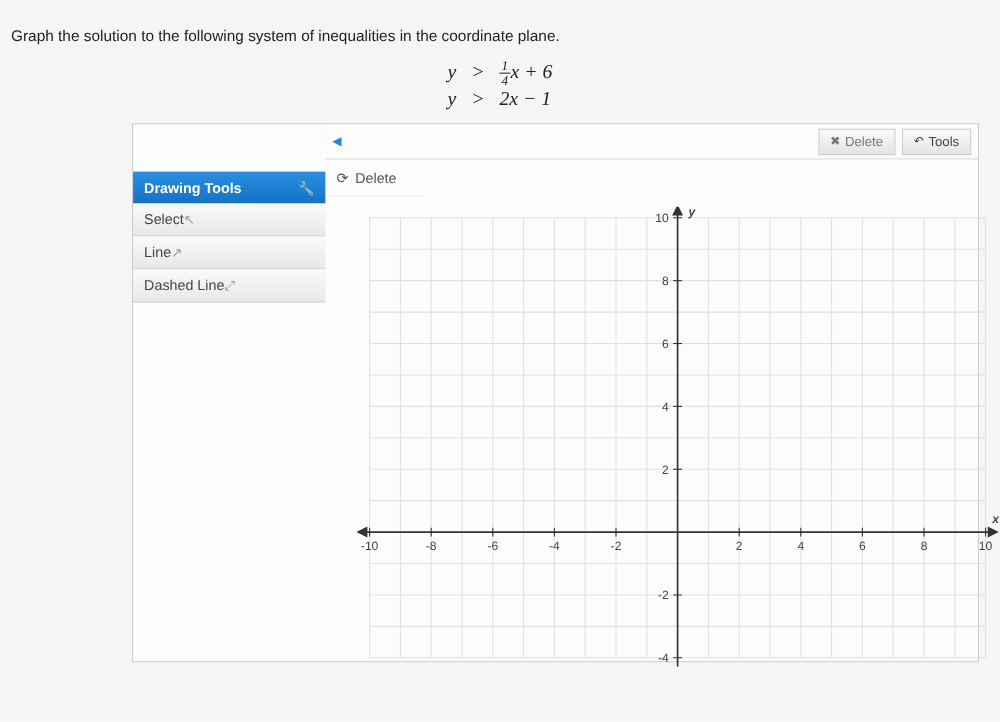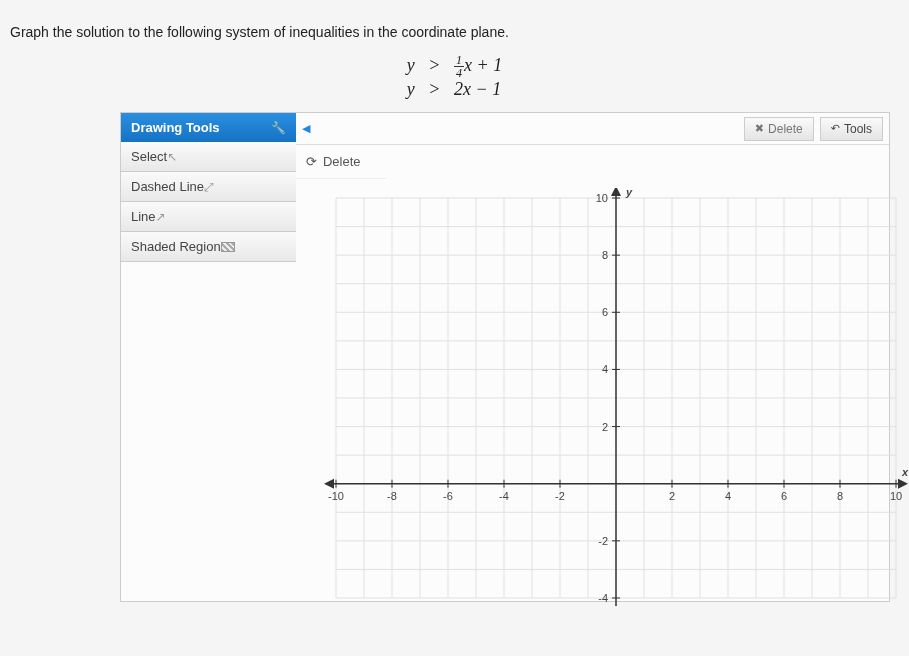--- a/index.html
+++ b/index.html
@@ -34,20 +34,21 @@
       margin: 0 0 0 120px;
       width: 770px;
       border: 1px solid #ccc;
       background: #fcfcfc;
       display: flex;
       height: 490px;
     }
     .tools {
       width: 175px;
       flex-shrink: 0;
+      margin-top: 43px;
     }
     .tools-header {
       background: #1e88e5;
       background: linear-gradient(#2a8fe0,#1572c4);
       color: #fff;
       font-weight: bold;
       padding: 7px 10px;
       display: flex;
       justify-content: space-between;
       align-items: center;
@@ -132,51 +133,47 @@
 </head>
 <body>
 
 <div class="instruction">Graph the solution to the following system of inequalities in the coordinate plane.</div>
 
 <div class="equations">
   <div class="eq-row">
     <div>
       <span>y</span>
       &nbsp;&nbsp;<span>&gt;</span>&nbsp;&nbsp;
-      <span class="frac"><span class="num">1</span><span class="den">4</span></span><span>x + 1</span>
+      <span class="frac"><span class="num">1</span><span class="den">4</span></span><span>x + 6</span>
     </div>
     <div>
       <span>y</span>
       &nbsp;&nbsp;<span>&gt;</span>&nbsp;&nbsp;
       <span>2x − 1</span>
     </div>
   </div>
 </div>
 
 <div class="panel">
   <div class="tools">
     <div class="tools-header">
       <span>Drawing Tools</span>
       <span class="wrench">🔧</span>
     </div>
     <div class="tool-item">
       <span>Select</span>
       <span class="tool-icon">↖</span>
     </div>
     <div class="tool-item">
+      <span>Line</span>
+      <span class="tool-icon">↗</span>
+    </div>
+    <div class="tool-item">
       <span>Dashed Line</span>
       <span class="tool-icon">⤢</span>
-    </div>
-    <div class="tool-item">
-      <span>Line</span>
-      <span class="tool-icon">↗</span>
-    </div>
-    <div class="tool-item">
-      <span>Shaded Region</span>
-      <span class="shaded-icon"></span>
     </div>
   </div>
 
   <div class="canvas-area">
     <div class="top-bar">
       <div class="hint">
         <span class="arrow">◀</span>
       </div>
       <div class="btn">
         <span class="ico">✖</span>

